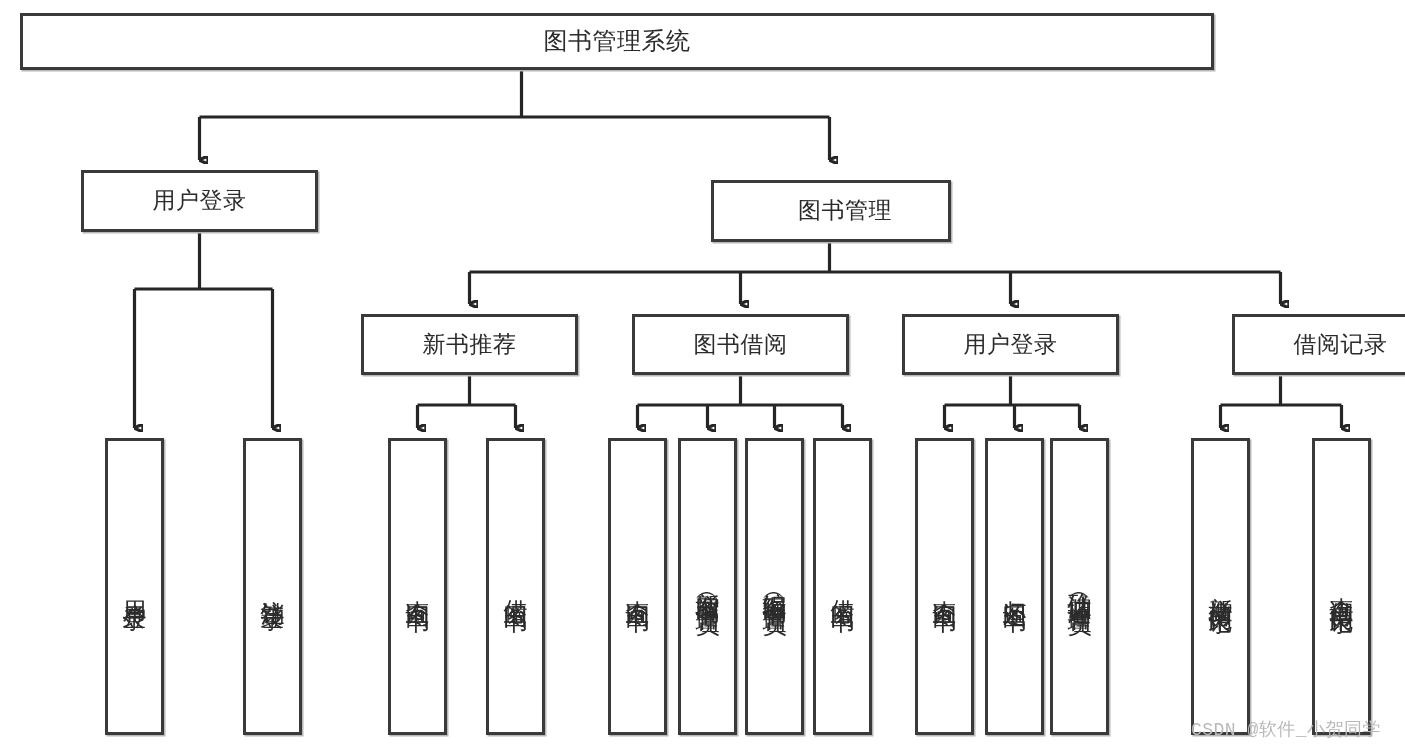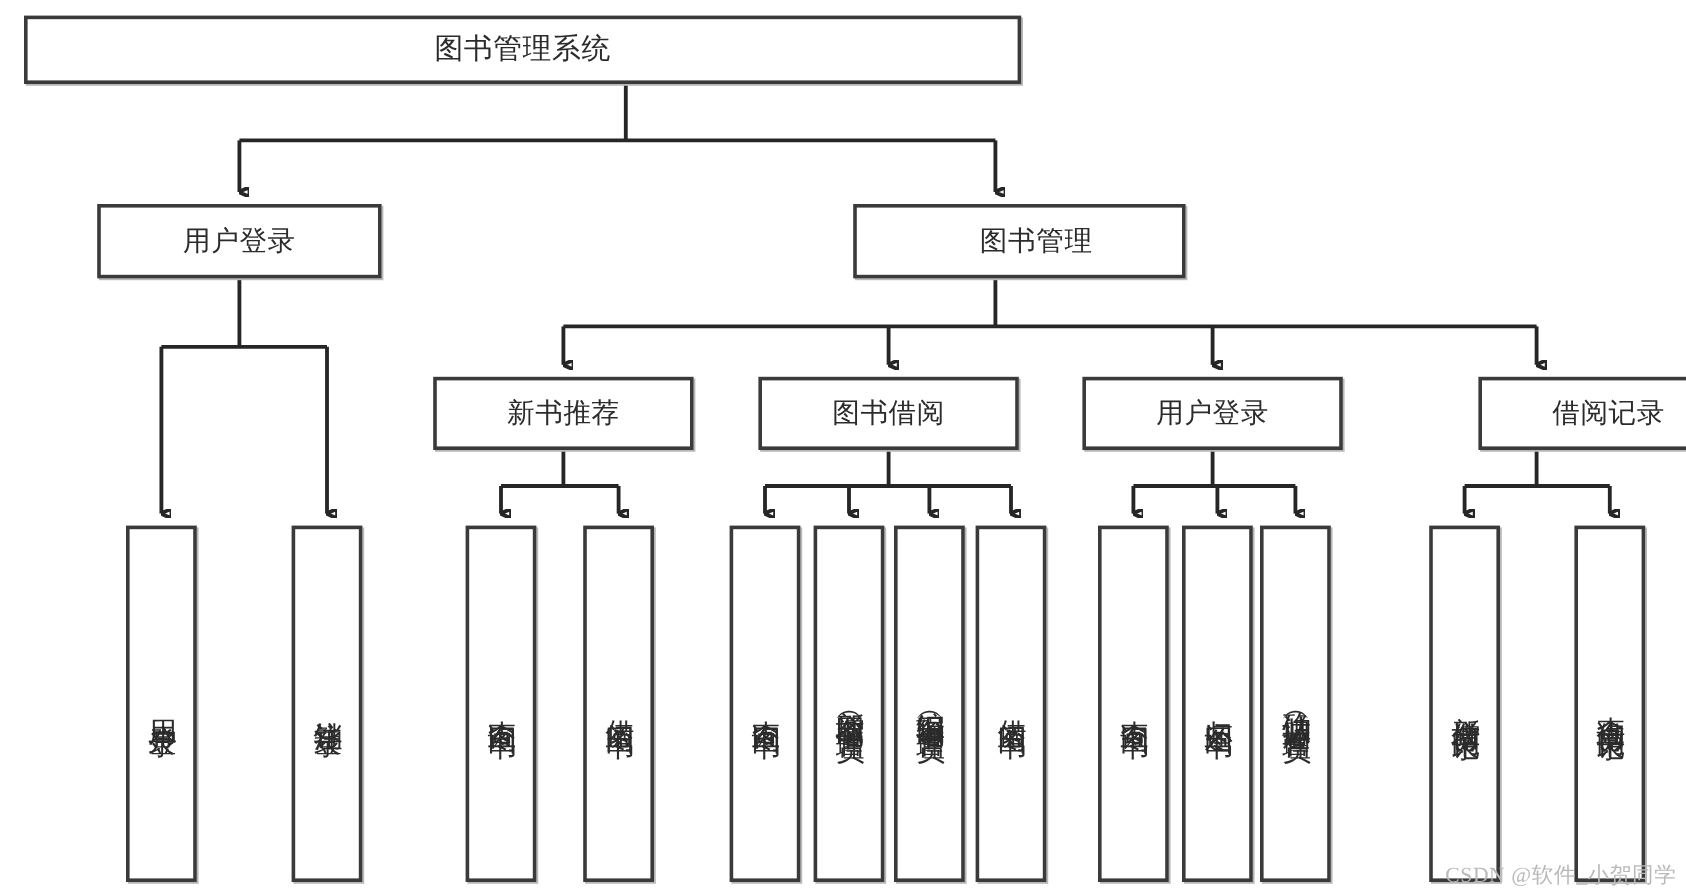--- a/index.html
+++ b/index.html
@@ -68,27 +68,27 @@
     text-orientation: upright;
     font-size: 24px;
     line-height: 1.0;
     letter-spacing: 3px;
     text-align: center;
     white-space: nowrap;
   }
   
   #watermark {
     position: absolute;
-    right: 8px;
+    right: 24px;
     bottom: 6px;
     font-size: 18px;
     color: #b9b9b9;
     letter-spacing: 0.5px;
     white-space: nowrap;
-    font-family: Liberation Serif, serif;
+    font-family: Liberation Mono, monospace;
   }
 </style>
 </head>
 <body>
 
 <div id="canvas">
 
   <svg id="connectors" viewBox="0 0 1405 747" width="1405" height="747" xmlns="http://www.w3.org/2000/svg">
     <defs>
       <marker id="arrowhead" markerWidth="8" markerHeight="9" refX="4" refY="8.4" orient="auto" markerUnits="userSpaceOnUse">
@@ -130,28 +130,28 @@
     <line x1="944.5" y1="405" x2="944.5" y2="428" marker-end="url(#arrowhead)"></line>
     <line x1="1014.5" y1="405" x2="1014.5" y2="428" marker-end="url(#arrowhead)"></line>
     <line x1="1079.5" y1="405" x2="1079.5" y2="428" marker-end="url(#arrowhead)"></line>
 
     <line x1="1280.5" y1="375" x2="1280.5" y2="405"></line>
     <line x1="1220.5" y1="405" x2="1341.5" y2="405"></line>
     <line x1="1220.5" y1="405" x2="1220.5" y2="428" marker-end="url(#arrowhead)"></line>
     <line x1="1341.5" y1="405" x2="1341.5" y2="428" marker-end="url(#arrowhead)"></line>
   </svg>
 
-  <div class="node root horiz" style="left:20px; top:13px; width:831px; height:57px;">
+  <div class="node root horiz" style="left:20px; top:13px; width:1194px; height:57px;">
     <span class="label">图书管理系统</span>
   </div>
 
   <div class="node horiz" style="left:81px; top:170px; width:237px; height:62px;">
     <span class="label">用户登录</span>
   </div>
-  <div class="node horiz" style="left:711px; top:170px; width:277px; height:62px;padding-left:28px;">
+  <div class="node horiz" style="left:711px; top:180px; width:240px; height:62px;padding-left:28px;">
     <span class="label">图书管理</span>
   </div>
 
   <div class="node horiz" style="left:361px; top:314px; width:217px; height:61px;">
     <span class="label">新书推荐</span>
   </div>
   <div class="node horiz" style="left:632px; top:314px; width:217px; height:61px;">
     <span class="label">图书借阅</span>
   </div>
   <div class="node horiz" style="left:902px; top:314px; width:217px; height:61px;">

